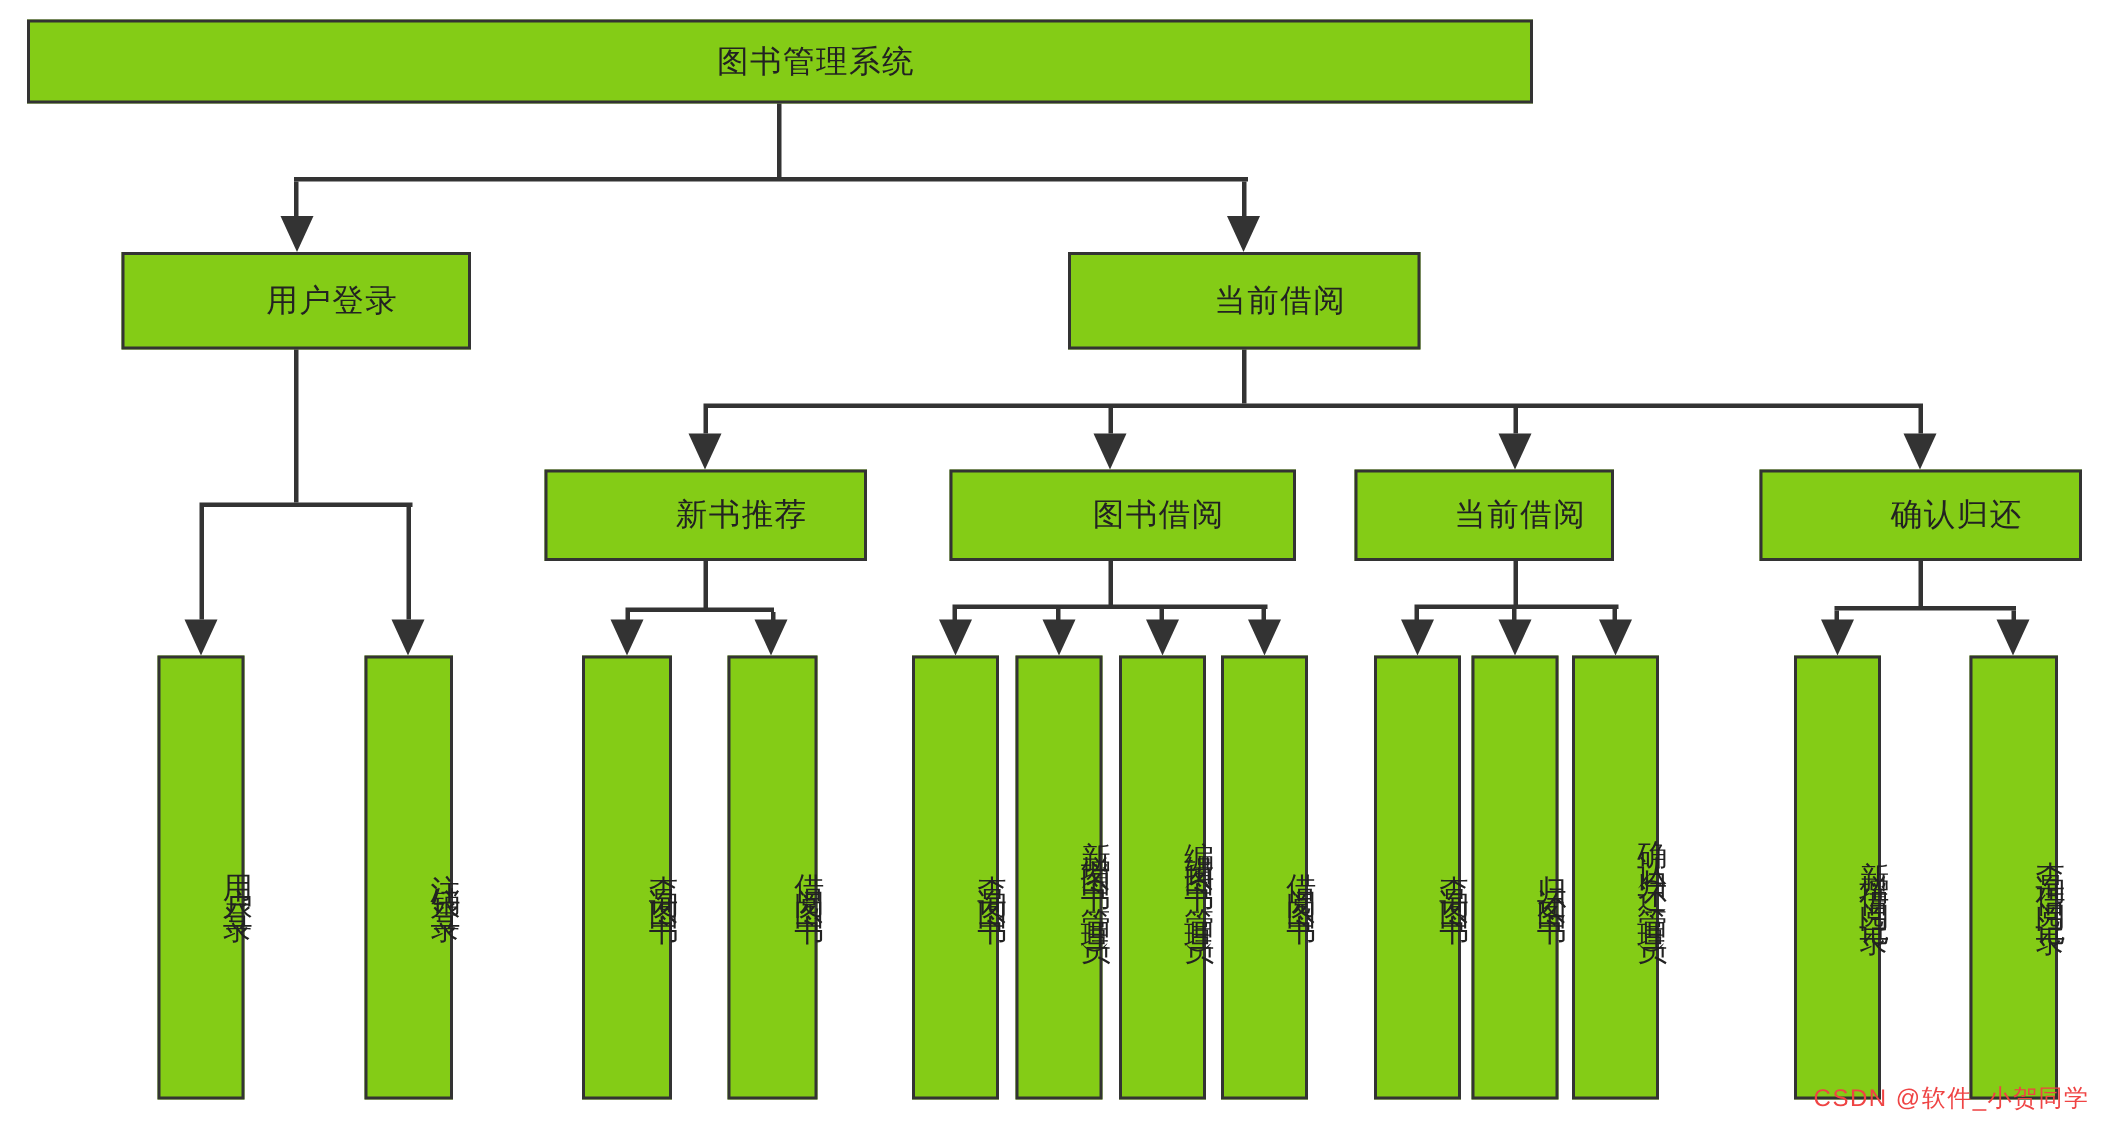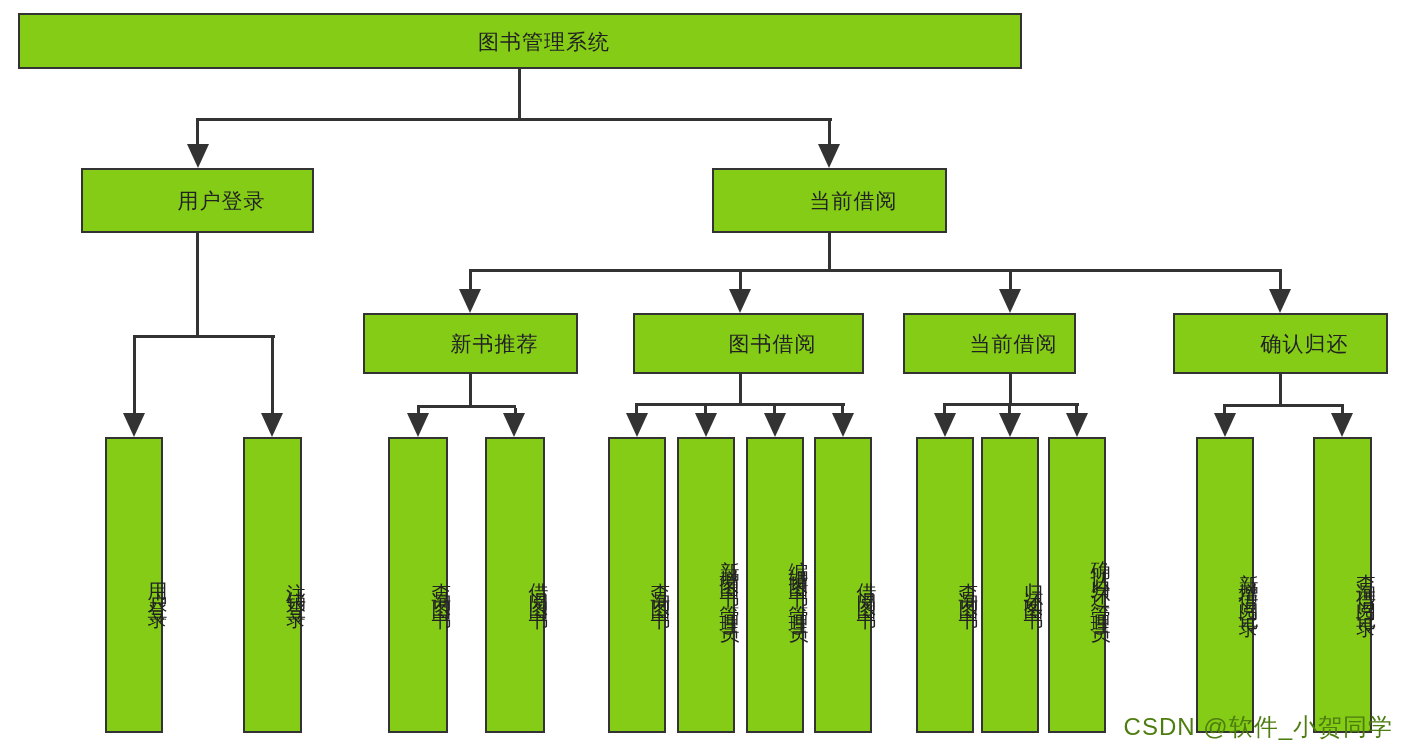--- a/index.html
+++ b/index.html
@@ -16,21 +16,21 @@
     font-size:20px;writing-mode:vertical-rl;text-orientation:mixed;
     letter-spacing:0.45em;
   }
   .ln{position:absolute;background:#333333;}
   .ar{
     position:absolute;width:0;height:0;
     border-left:11px solid transparent;border-right:11px solid transparent;
     border-top:24px solid #333333;
   }
   .watermark{
-    position:absolute;right:12px;bottom:4px;font-size:24px;color:#4d7c0f;
+    position:absolute;right:12px;bottom:4px;font-size:16px;color:#ef4444;
     letter-spacing:1px;z-index:10;white-space:nowrap;margin-top:16px;
   }
 </style>
 </head>
 <body>
 
 <div class="canvas">
 
   <div class="box h-box" style="left:18px;top:13px;width:1004px;height:56px;">图书管理系统</div>
 

